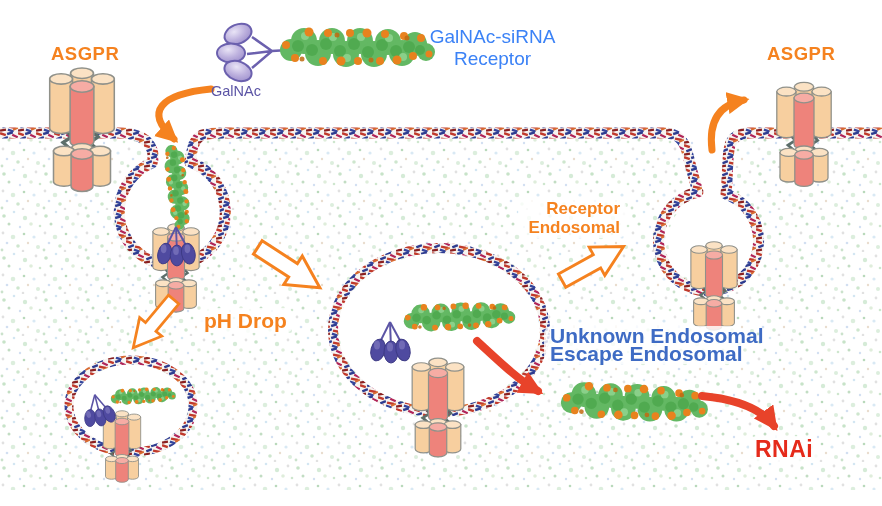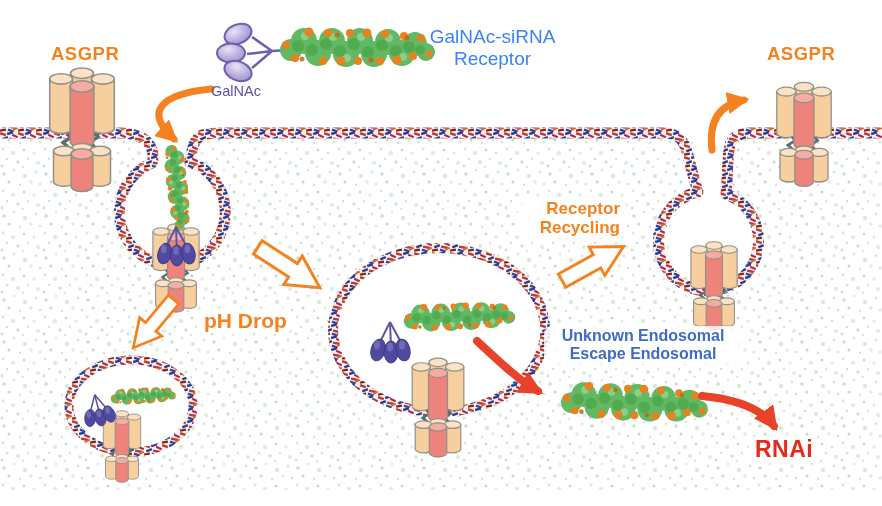--- a/index.html
+++ b/index.html
@@ -7,21 +7,21 @@
          font-family:"Liberation Sans",sans-serif;}
   .stage svg{position:absolute;left:0;top:0;}
   .lbl{position:absolute;white-space:nowrap;font-family:"Liberation Sans",sans-serif;line-height:1.1;}
   .orange{color:#F5821F;font-weight:bold;}
   .lbl-asgpr{font-size:18.5px;letter-spacing:.5px;}
   .lbl-title{color:#3b82f6;font-size:19px;line-height:22px;text-align:center;width:175px;font-weight:400;}
   .lbl-galnac{color:#5B54A5;font-size:14.5px;font-weight:normal;}
   .halo{background:rgba(255,255,255,.82);border-radius:8px;padding:1px 6px;}
   .lbl-ph{font-size:21px;}
   .lbl-recycle{font-size:17px;text-align:right;width:96px;line-height:18.5px;}
-  .lbl-escape{color:#3E6BC4;font-weight:bold;font-size:16px;text-align:center;width:186px;line-height:18px;}
+  .lbl-escape{color:#3E6BC4;font-weight:bold;font-size:21px;text-align:center;width:186px;line-height:18px;}
   .lbl-rnai{color:#E52A1A;font-weight:bold;font-size:23px;letter-spacing:.5px;}
 </style>
 </head>
 <body>
 
 <div class="stage">
 
 <svg width="882" height="506" viewBox="0 0 882 506" xmlns="http://www.w3.org/2000/svg">
   <defs>
 
@@ -240,21 +240,21 @@
 <div class="lbl orange lbl-asgpr" style="left:51px;top:44px">ASGPR</div>
 <div class="lbl orange lbl-asgpr" style="left:767px;top:44px">ASGPR</div>
 <div class="lbl lbl-title" style="left:405px;top:26px">
   <div>GalNAc-siRNA</div>
   <div>Receptor</div>
 </div>
 <div class="lbl lbl-galnac" style="left:211px;top:84px">GalNAc</div>
 <div class="lbl orange lbl-ph halo" style="left:198px;top:308px">pH Drop</div>
 <div class="lbl orange lbl-recycle halo" style="left:518px;top:199px">
   <div>Receptor</div>
-  <div>Recycling</div>
+  <div>Endosomal</div>
 </div>
 <div class="lbl lbl-escape halo" style="left:544px;top:326px">
   <div>Unknown Endosomal</div>
   <div>Escape Endosomal</div>
 </div>
 <div class="lbl lbl-rnai halo" style="left:749px;top:436px">RNAi</div>
 
 </div>
 
 </body></html>

